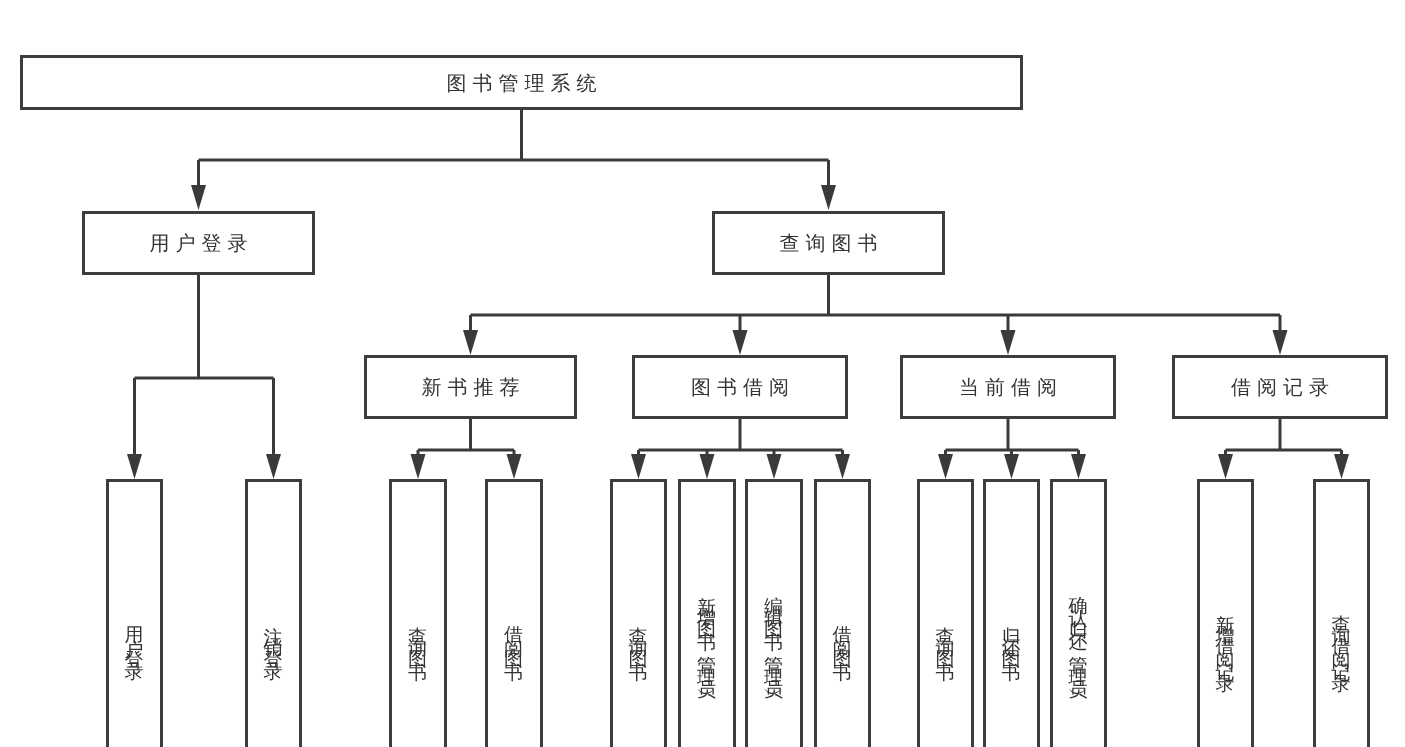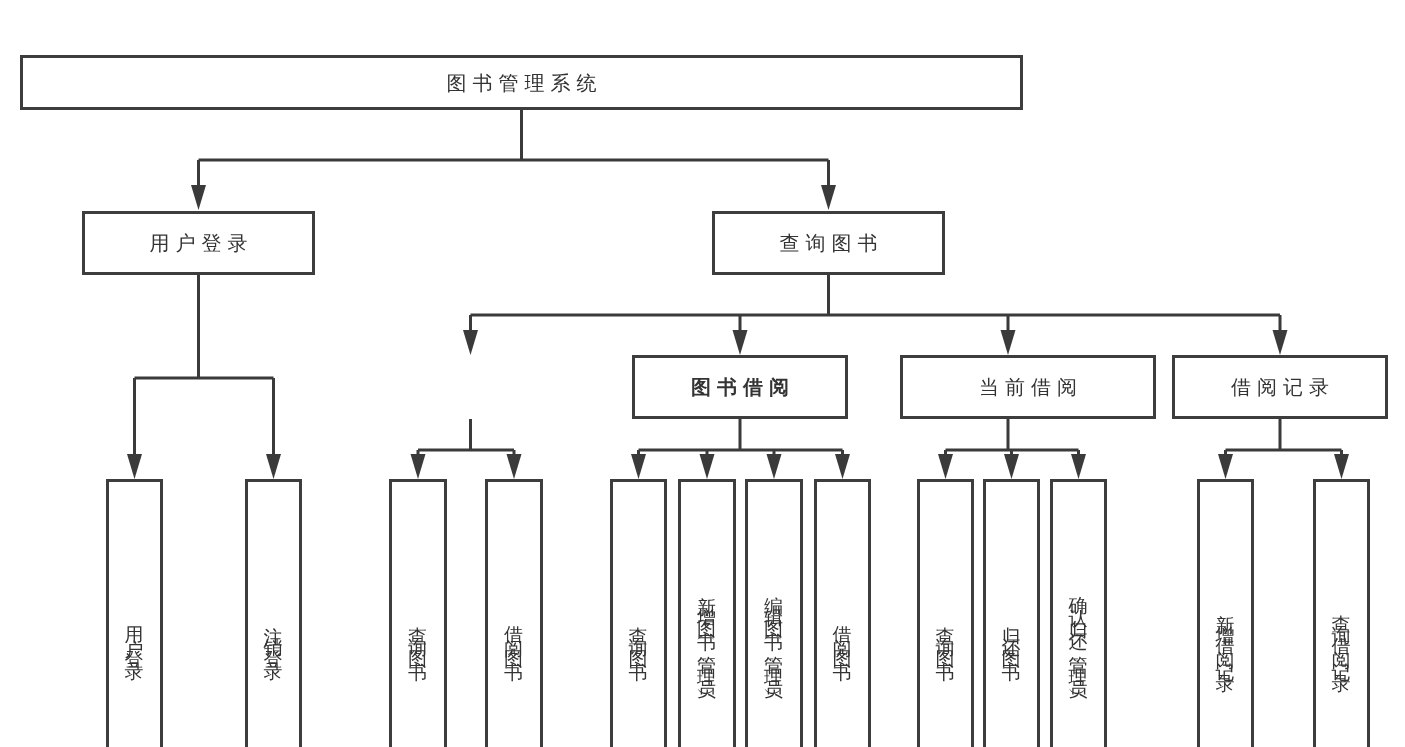--- a/index.html
+++ b/index.html
@@ -86,24 +86,27 @@
     <span class="label">图书管理系统</span>
   </div>
 
   <div class="node hbox" style="left:82px;top:169px;width:233px;height:64px;">
     <span class="label">用户登录</span>
   </div>
   <div class="node hbox" style="left:712px;top:169px;width:233px;height:64px;">
     <span class="label">查询图书</span>
   </div>
 
-  <div class="node hbox" style="left:632px;top:313px;width:216px;height:64px;font-weight:bold;">
+  <div class="node hbox" style="left:364px;top:313px;width:213px;height:64px;">
+    <span class="label">新书推荐</span>
+  </div>
+  <div class="node hbox" style="left:632px;top:313px;width:216px;height:64px;">
     <span class="label">图书借阅</span>
   </div>
-  <div class="node hbox" style="left:900px;top:313px;width:256px;height:64px;">
+  <div class="node hbox" style="left:900px;top:313px;width:216px;height:64px;">
     <span class="label">当前借阅</span>
   </div>
   <div class="node hbox" style="left:1172px;top:313px;width:216px;height:64px;">
     <span class="label">借阅记录</span>
   </div>
 
   <div class="node vbox" style="left:106px;top:437px;width:57px;height:300px;">
     <span class="label">用户登录</span>
   </div>
   <div class="node vbox" style="left:245px;top:437px;width:57px;height:300px;">

